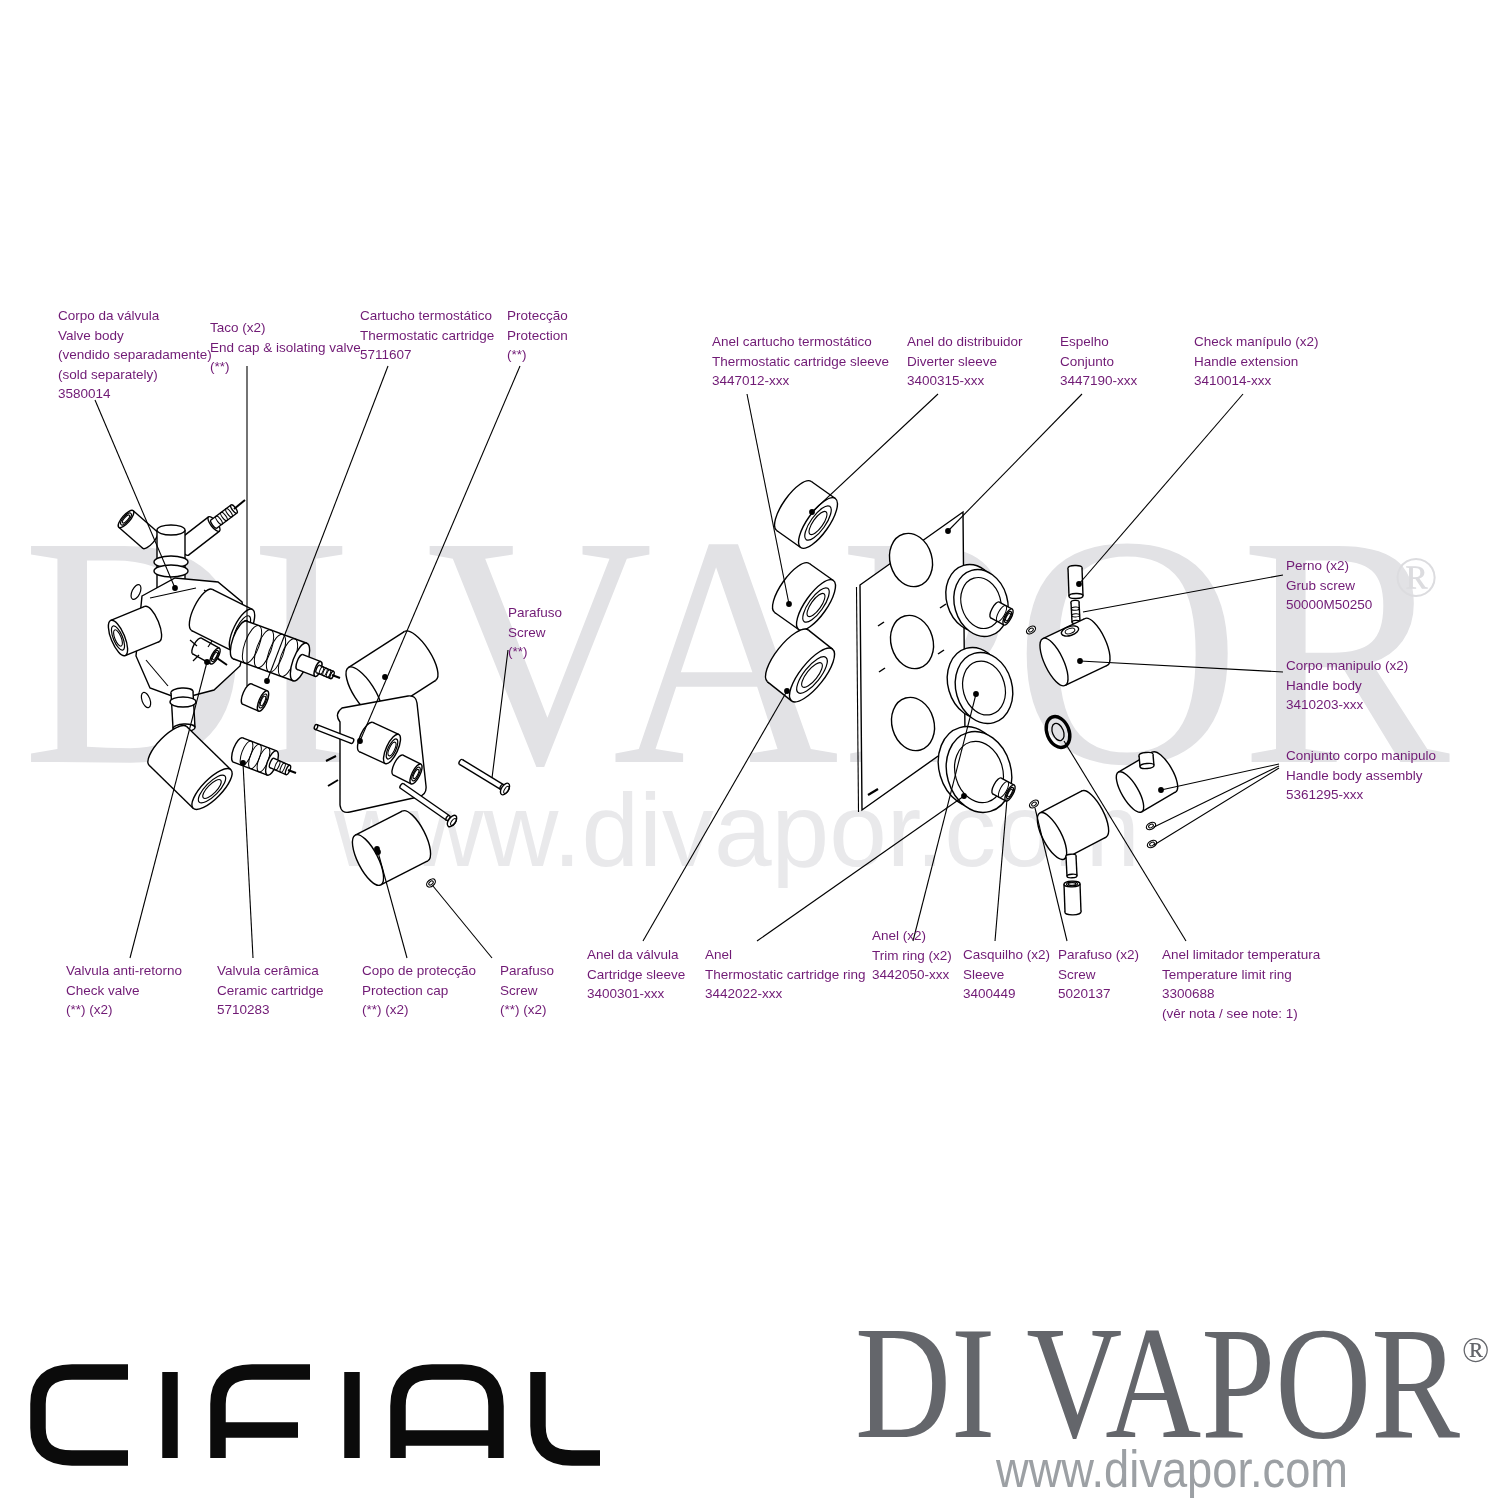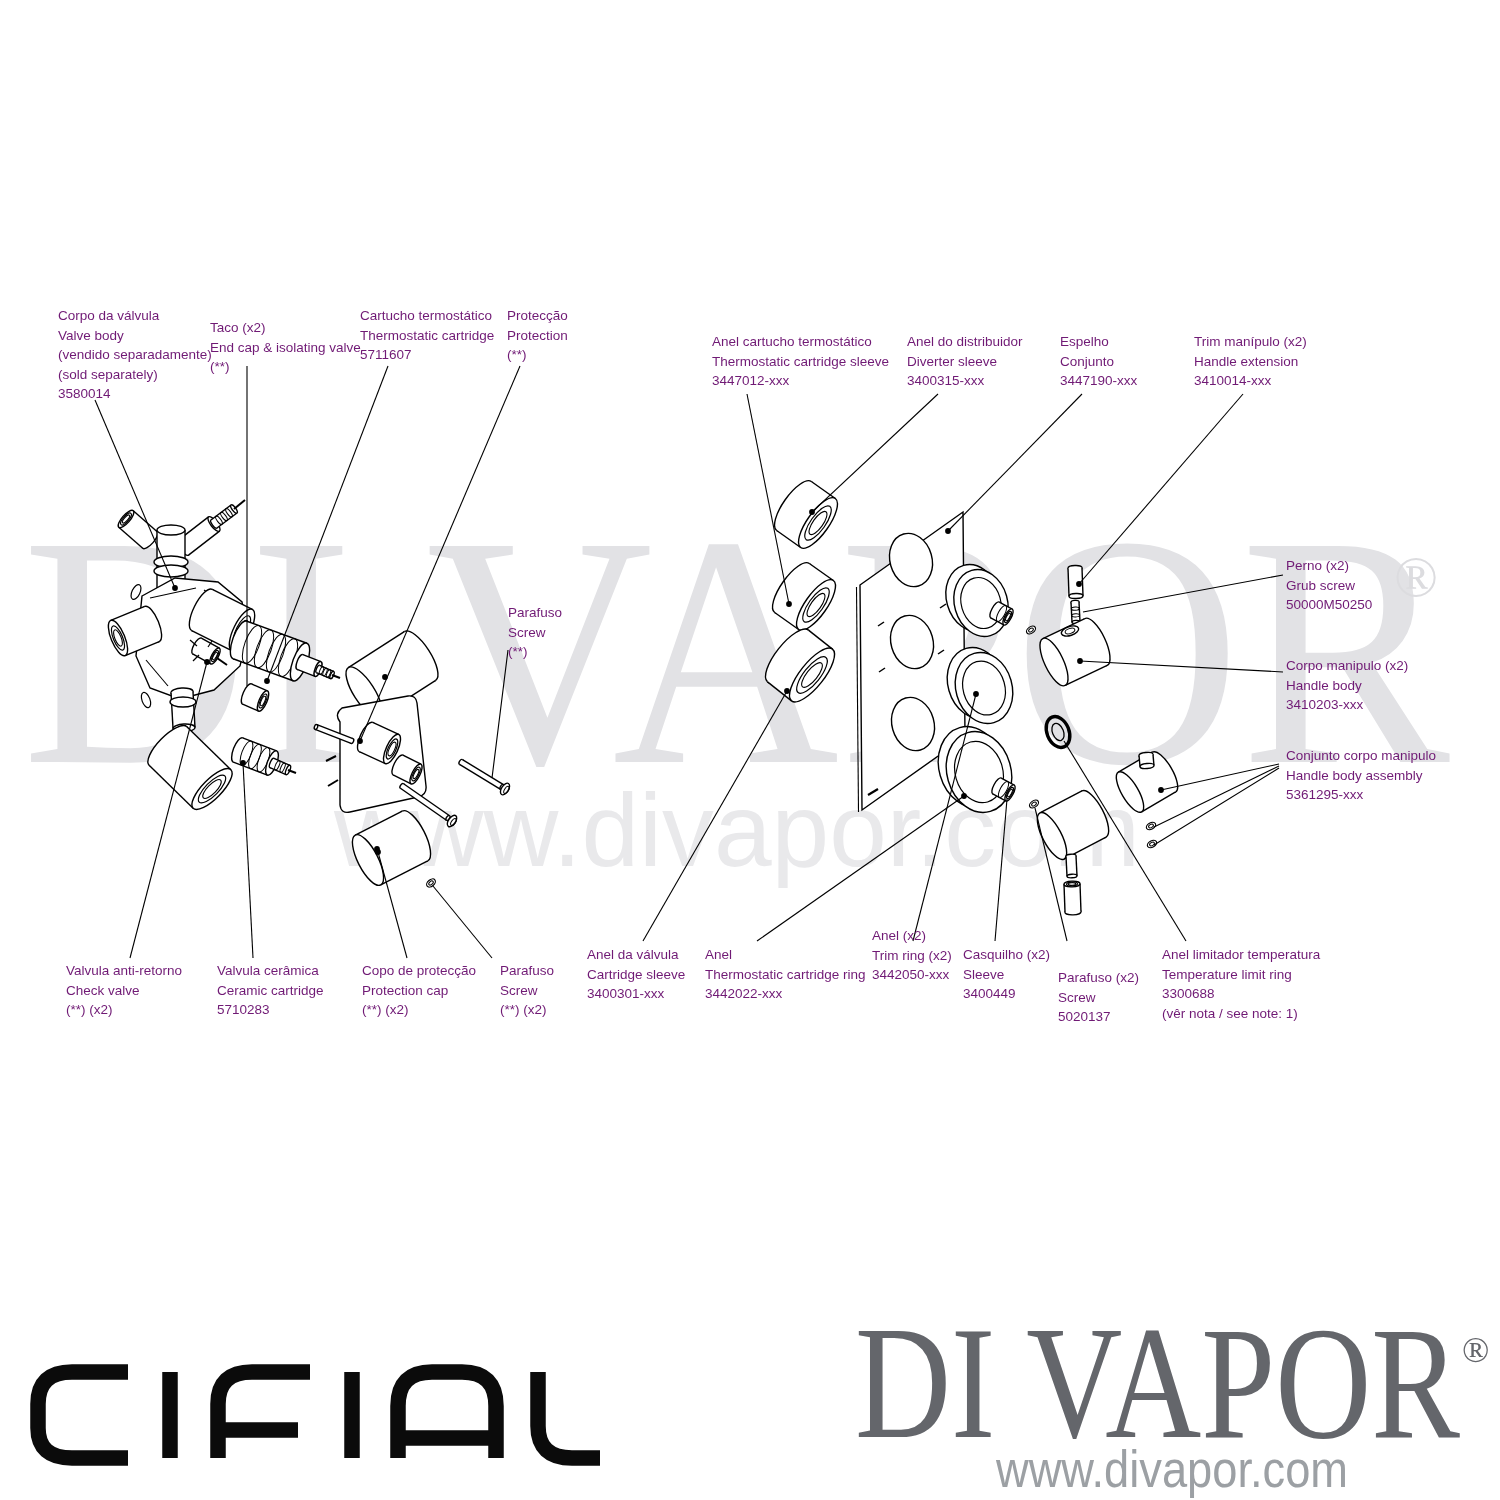--- a/index.html
+++ b/index.html
@@ -419,21 +419,21 @@
         <div>Anel do distribuidor</div>
         <div>Diverter sleeve</div>
         <div>3400315-xxx</div>
       </div>
       <div class="plabel" style="left: 1060px; top: 332px;">
         <div>Espelho</div>
         <div>Conjunto</div>
         <div>3447190-xxx</div>
       </div>
       <div class="plabel" style="left: 1194px; top: 332px;">
-        <div>Trim manípulo (x2)</div>
+        <div>Check manípulo (x2)</div>
         <div>Handle extension</div>
         <div>3410014-xxx</div>
       </div>
       <div class="plabel" style="left: 1286px; top: 556px;">
         <div>Perno (x2)</div>
         <div>Grub screw</div>
         <div>50000M50250</div>
       </div>
       <div class="plabel" style="left: 1286px; top: 656px;">
         <div>Corpo manipulo (x2)</div>
@@ -458,21 +458,21 @@
       <div class="plabel" style="left: 872px; top: 926px;">
         <div>Anel (x2)</div>
         <div>Trim ring (x2)</div>
         <div>3442050-xxx</div>
       </div>
       <div class="plabel" style="left: 963px; top: 945px;">
         <div>Casquilho (x2)</div>
         <div>Sleeve</div>
         <div>3400449</div>
       </div>
-      <div class="plabel" style="left: 1058px; top: 968px;">
+      <div class="plabel" style="left: 1058px; top: 945px;">
         <div>Parafuso (x2)</div>
         <div>Screw</div>
         <div>5020137</div>
       </div>
       <div class="plabel" style="left: 1162px; top: 945px;">
         <div>Anel limitador temperatura</div>
         <div>Temperature limit ring</div>
         <div>3300688</div>
         <div>(vêr nota / see note: 1)</div>
       </div>

